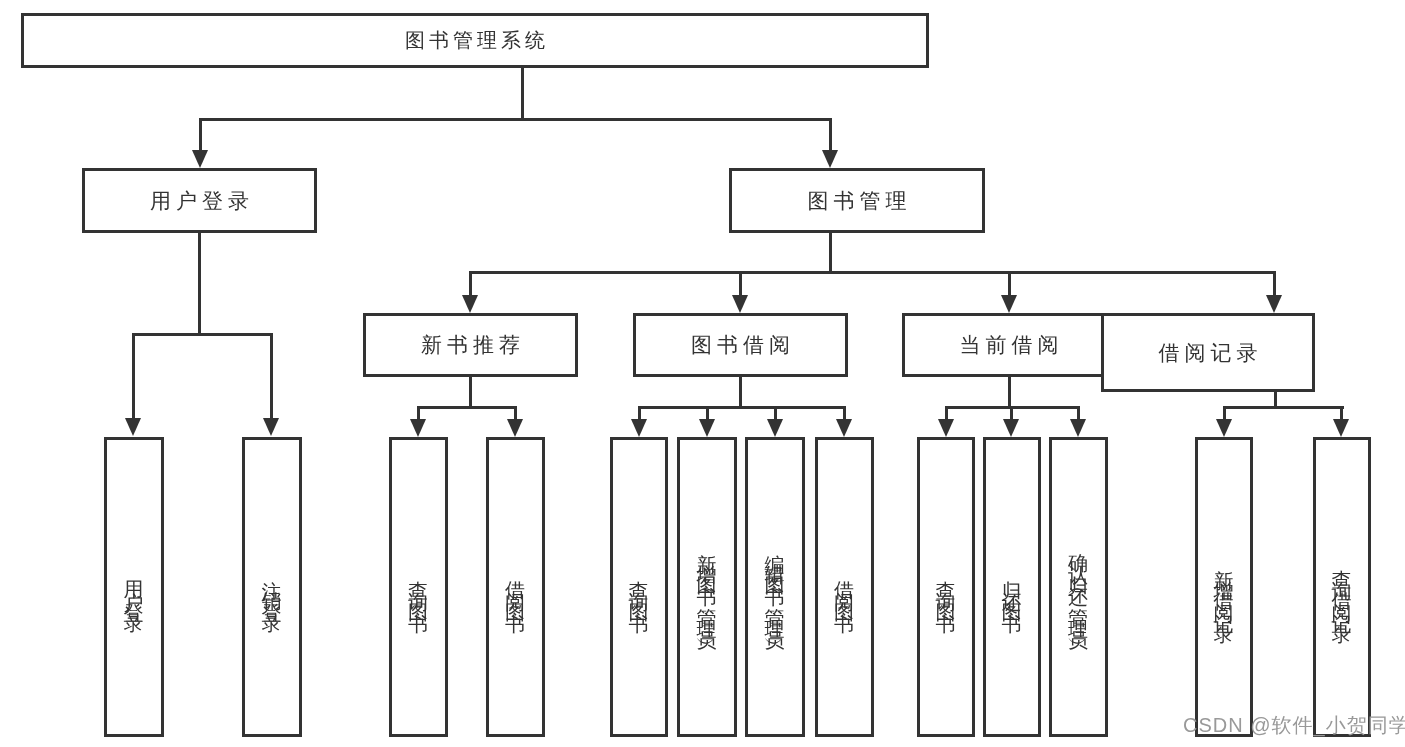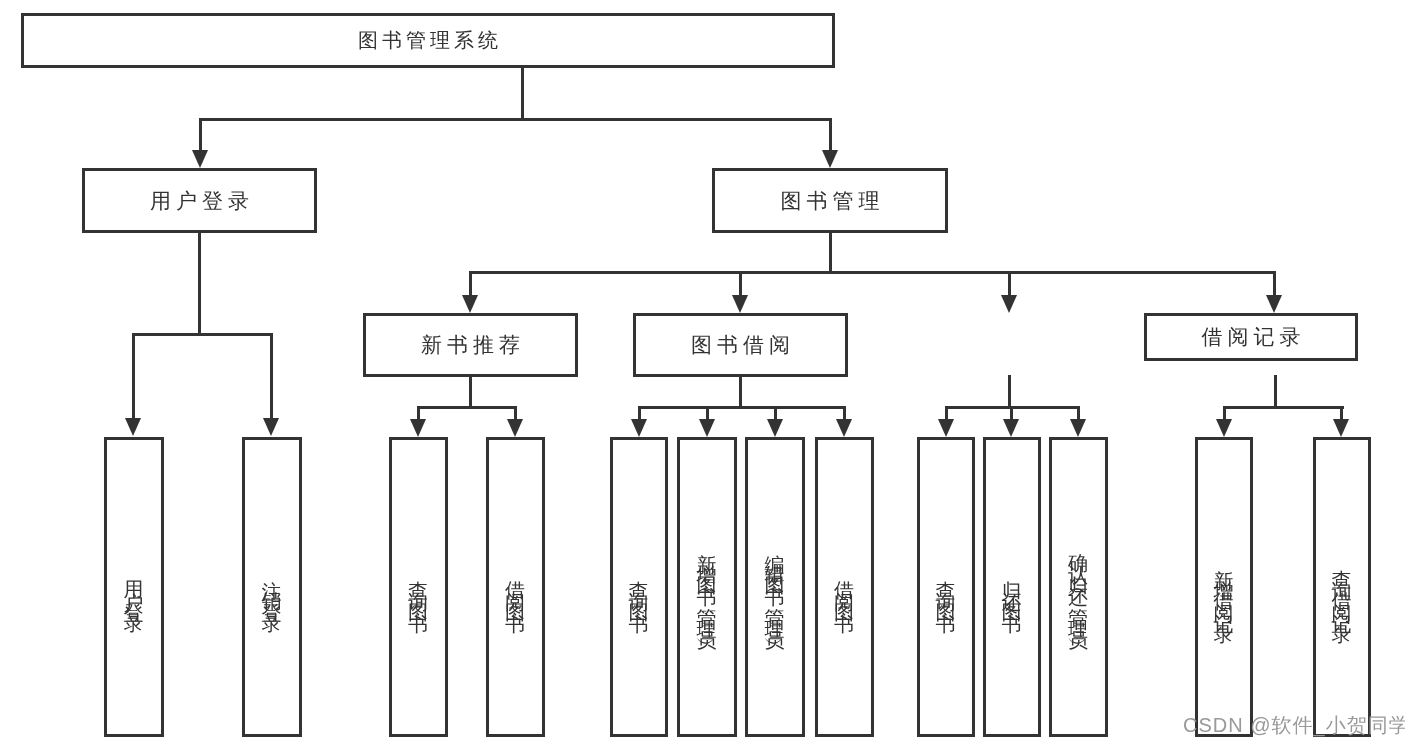--- a/index.html
+++ b/index.html
@@ -16,35 +16,35 @@
   .arrow{position:absolute;width:0;height:0;border-left:8px solid transparent;
          border-right:8px solid transparent;border-top:18px solid #333333;z-index:1;}
   .watermark{position:absolute;left:1183px;top:712px;font-size:20px;color:#999999;
              letter-spacing:1px;white-space:nowrap;z-index:5;}
 </style>
 </head>
 <body>
 
 <div class="canvas">
 
-  <div class="box h root" style="left:21px;top:13px;width:814px;height:55px">
+  <div class="box h root" style="left:21px;top:13px;width:908px;height:55px">
     <span>图书管理系统</span>
   </div>
 
   <div class="vline" style="left:521px;top:66px;height:55px"></div>
   <div class="hline" style="left:199px;top:118px;width:633px"></div>
   <div class="vline" style="left:199px;top:118px;height:34px"></div>
   <div class="arrow" style="left:192px;top:150px"></div>
   <div class="vline" style="left:829px;top:118px;height:34px"></div>
   <div class="arrow" style="left:822px;top:150px"></div>
 
   <div class="box h" style="left:82px;top:168px;width:235px;height:65px">
     <span>用户登录</span>
   </div>
-  <div class="box h" style="left:712px;top:168px;width:236px;height:65px">
+  <div class="box h" style="left:729px;top:168px;width:256px;height:65px">
     <span>图书管理</span>
   </div>
 
   <div class="vline" style="left:198px;top:231px;height:104px"></div>
   <div class="hline" style="left:132px;top:333px;width:141px"></div>
   <div class="vline" style="left:132px;top:333px;height:86px"></div>
   <div class="arrow" style="left:125px;top:418px"></div>
   <div class="vline" style="left:270px;top:333px;height:86px"></div>
   <div class="arrow" style="left:263px;top:418px"></div>
 
@@ -58,21 +58,24 @@
   <div class="arrow" style="left:1001px;top:295px"></div>
   <div class="vline" style="left:1273px;top:271px;height:26px"></div>
   <div class="arrow" style="left:1266px;top:295px"></div>
 
   <div class="box h" style="left:633px;top:313px;width:215px;height:64px">
     <span>图书借阅</span>
   </div>
   <div class="box h" style="left:363px;top:313px;width:215px;height:64px">
     <span>新书推荐</span>
   </div>
-  <div class="box h" style="left:1144px;top:313px;width:214px;height:48px">
+  <div class="box h" style="left:902px;top:313px;width:214px;height:64px">
+    <span>当前借阅</span>
+  </div>
+  <div class="box h" style="left:1101px;top:313px;width:214px;height:79px">
     <span>借阅记录</span>
   </div>
 
   <div class="vline" style="left:469px;top:375px;height:34px"></div>
   <div class="hline" style="left:417px;top:406px;width:100px"></div>
   <div class="vline" style="left:417px;top:406px;height:15px"></div>
   <div class="arrow" style="left:410px;top:419px"></div>
   <div class="vline" style="left:514px;top:406px;height:15px"></div>
   <div class="arrow" style="left:507px;top:419px"></div>
 

